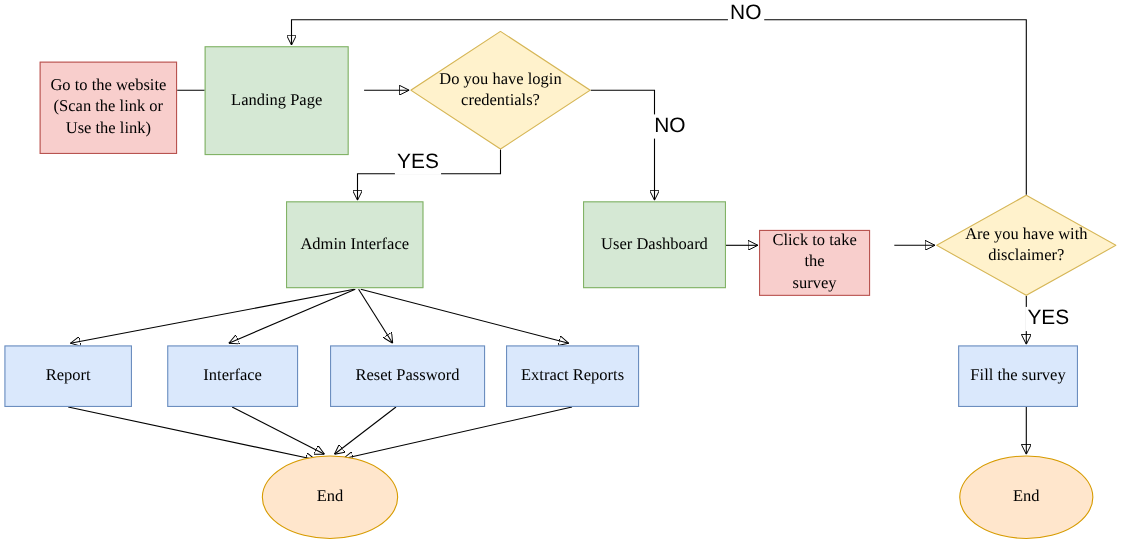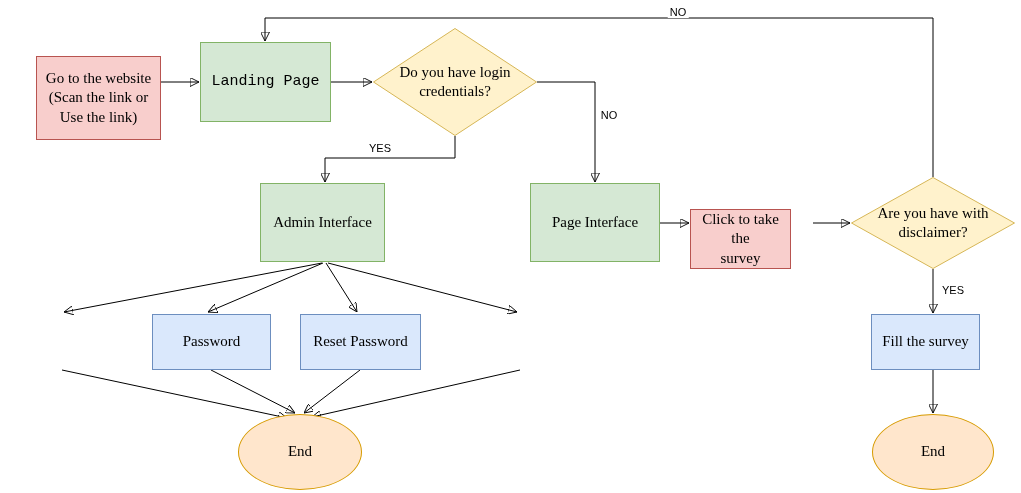--- a/index.html
+++ b/index.html
@@ -60,21 +60,21 @@
     position:relative;
     z-index:1;
     white-space:pre-line;
     padding:0 4px;
   }
 
   .edge-label {
     position:absolute;
     transform:translate(-50%,-50%);
     font-family:"Liberation Sans", sans-serif;
-    font-size:11px;
+    font-size:19px;
     color:#000;
     background:#ffffff;
     padding:0 2px;
     z-index:3;
     white-space:nowrap;
   }
 </style>
 </head>
 <body>
 
@@ -108,62 +108,68 @@
     <path d="M 933 370 V 413" marker-end="url(#arrow)"></path>
     <path d="M 933 177 V 18 H 265 V 41" marker-end="url(#arrow)"></path>
   </svg>
 
   <div class="node rect pink" style="left:36px; top:40px; width:125px; height:84px;">
     <div class="label">Go to the website
 (Scan the link or
 Use the link)</div>
   </div>
 
-  <div class="node rect green" style="left:200px; top:42px; width:131px; height:80px;font-family:Liberation Mono, monospace;">
+  <div class="node rect green" style="left:186px; top:42px; width:131px; height:99px;">
     <div class="label">Landing Page</div>
   </div>
 
   <div class="node diamond" style="left:373px; top:28px; width:164px; height:108px;">
     <svg viewBox="0 0 164 108" preserveAspectRatio="none">
       <polygon points="82,0.5 163.5,54 82,107.5 0.5,54"></polygon>
     </svg>
     <div class="label">Do you have login
 credentials?</div>
   </div>
 
   <div class="node rect green" style="left:260px; top:183px; width:125px; height:79px;">
     <div class="label">Admin Interface</div>
   </div>
 
   <div class="node rect green" style="left:530px; top:183px; width:130px; height:79px;">
-    <div class="label">Page Interface</div>
+    <div class="label">User Dashboard</div>
   </div>
 
   <div class="node rect pink" style="left:690px; top:193px; width:101px; height:60px;">
     <div class="label">Click to take the
 survey</div>
   </div>
 
   <div class="node diamond" style="left:851px; top:177px; width:164px; height:92px;">
     <svg viewBox="0 0 164 92" preserveAspectRatio="none">
       <polygon points="82,0.5 163.5,46 82,91.5 0.5,46"></polygon>
     </svg>
     <div class="label">Are you have with
 disclaimer?</div>
   </div>
 
+  <div class="node rect blue" style="left:4px; top:314px; width:116px; height:56px;">
+    <div class="label">Report</div>
+  </div>
 
   <div class="node rect blue" style="left:152px; top:314px; width:119px; height:56px;">
-    <div class="label">Password</div>
+    <div class="label">Interface</div>
   </div>
 
-  <div class="node rect blue" style="left:300px; top:314px; width:121px; height:56px;">
+  <div class="node rect blue" style="left:300px; top:314px; width:141px; height:56px;">
     <div class="label">Reset Password</div>
   </div>
 
+  <div class="node rect blue" style="left:460px; top:314px; width:121px; height:56px;">
+    <div class="label">Extract Reports</div>
+  </div>
 
   <div class="node rect blue" style="left:871px; top:314px; width:109px; height:56px;">
     <div class="label">Fill the survey</div>
   </div>
 
   <div class="node ellipse" style="left:238px; top:414px; width:124px; height:76px;">
     <div class="label">End</div>
   </div>
 
   <div class="node ellipse" style="left:872px; top:414px; width:122px; height:76px;">

